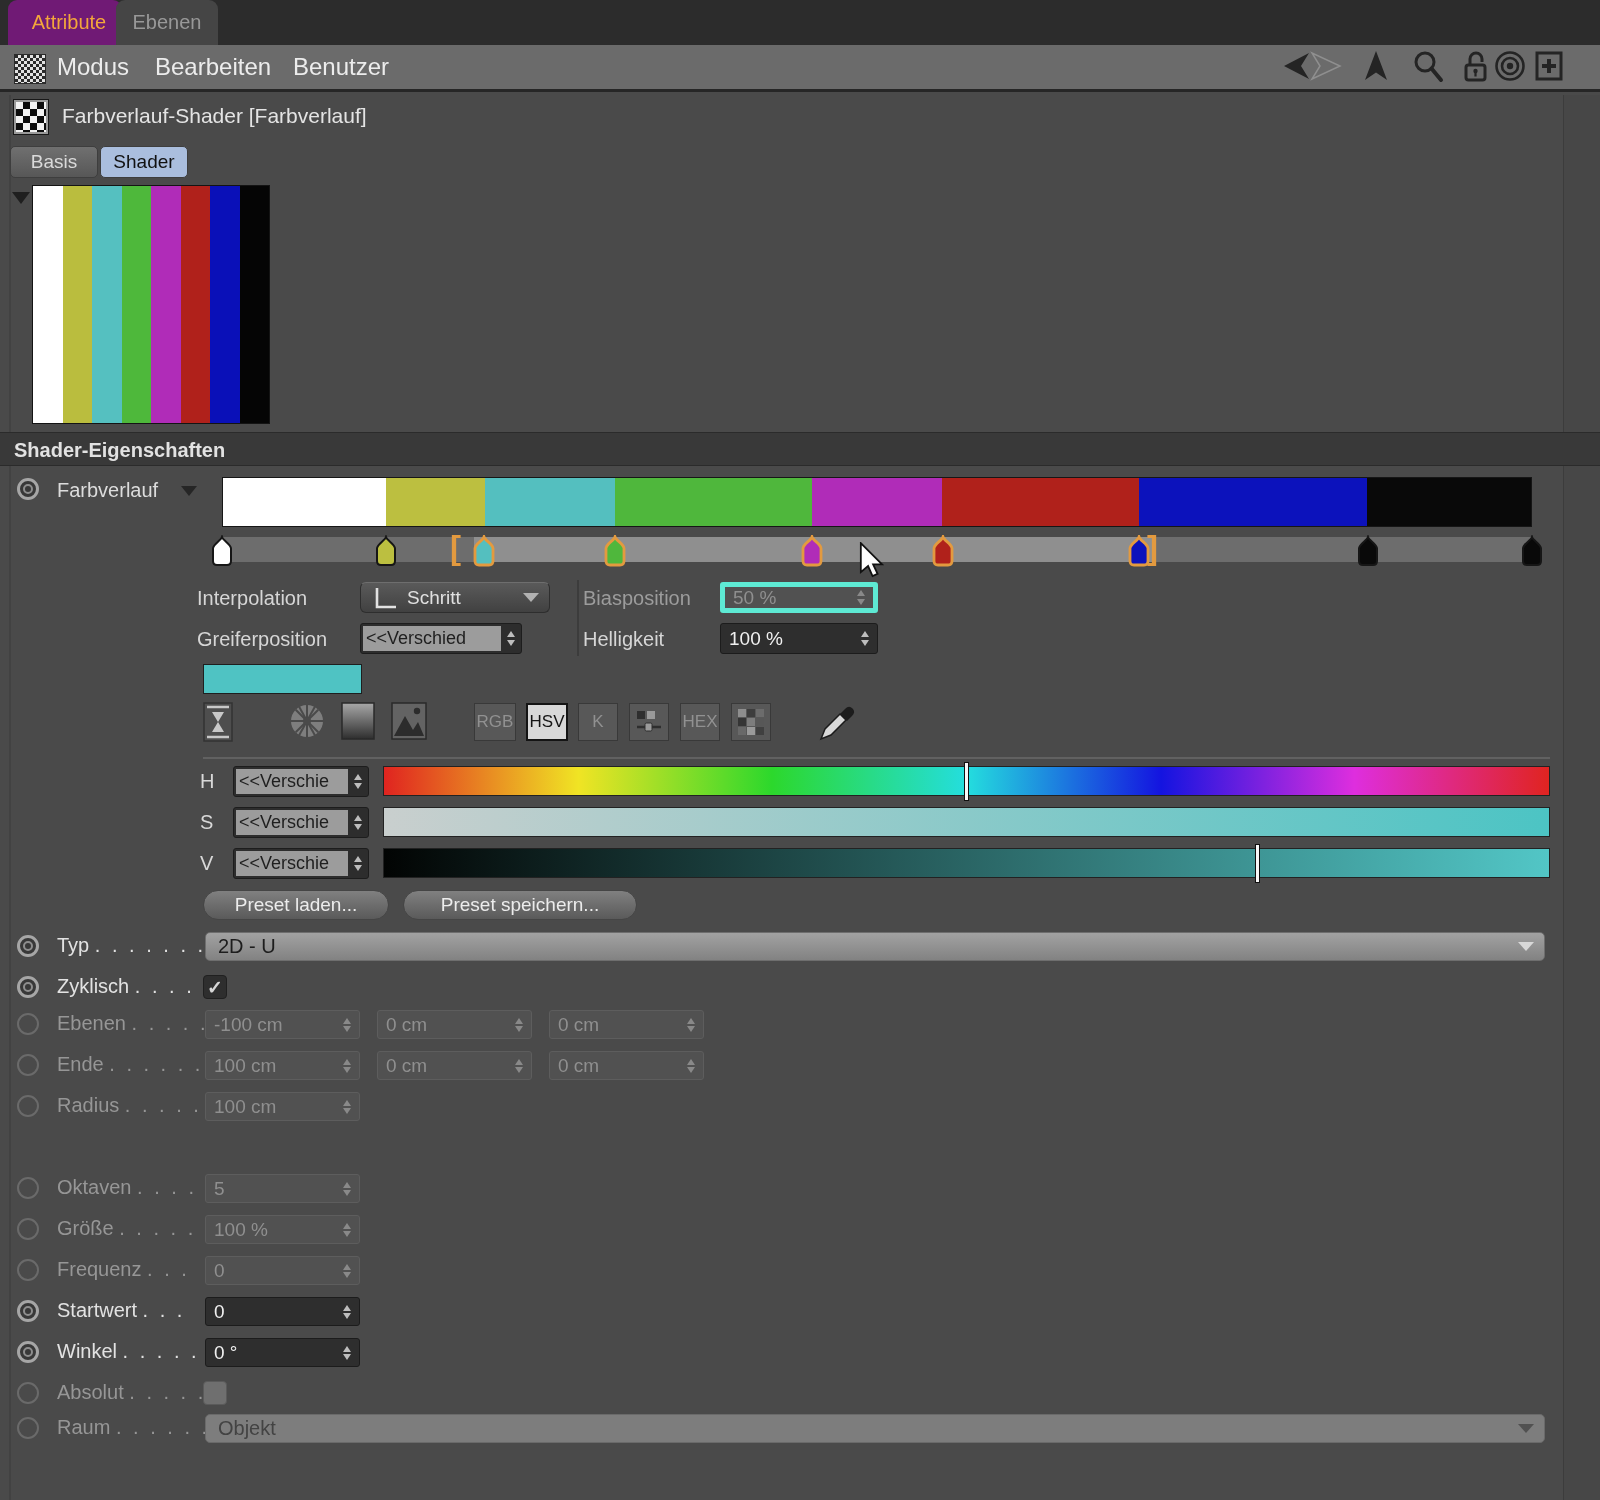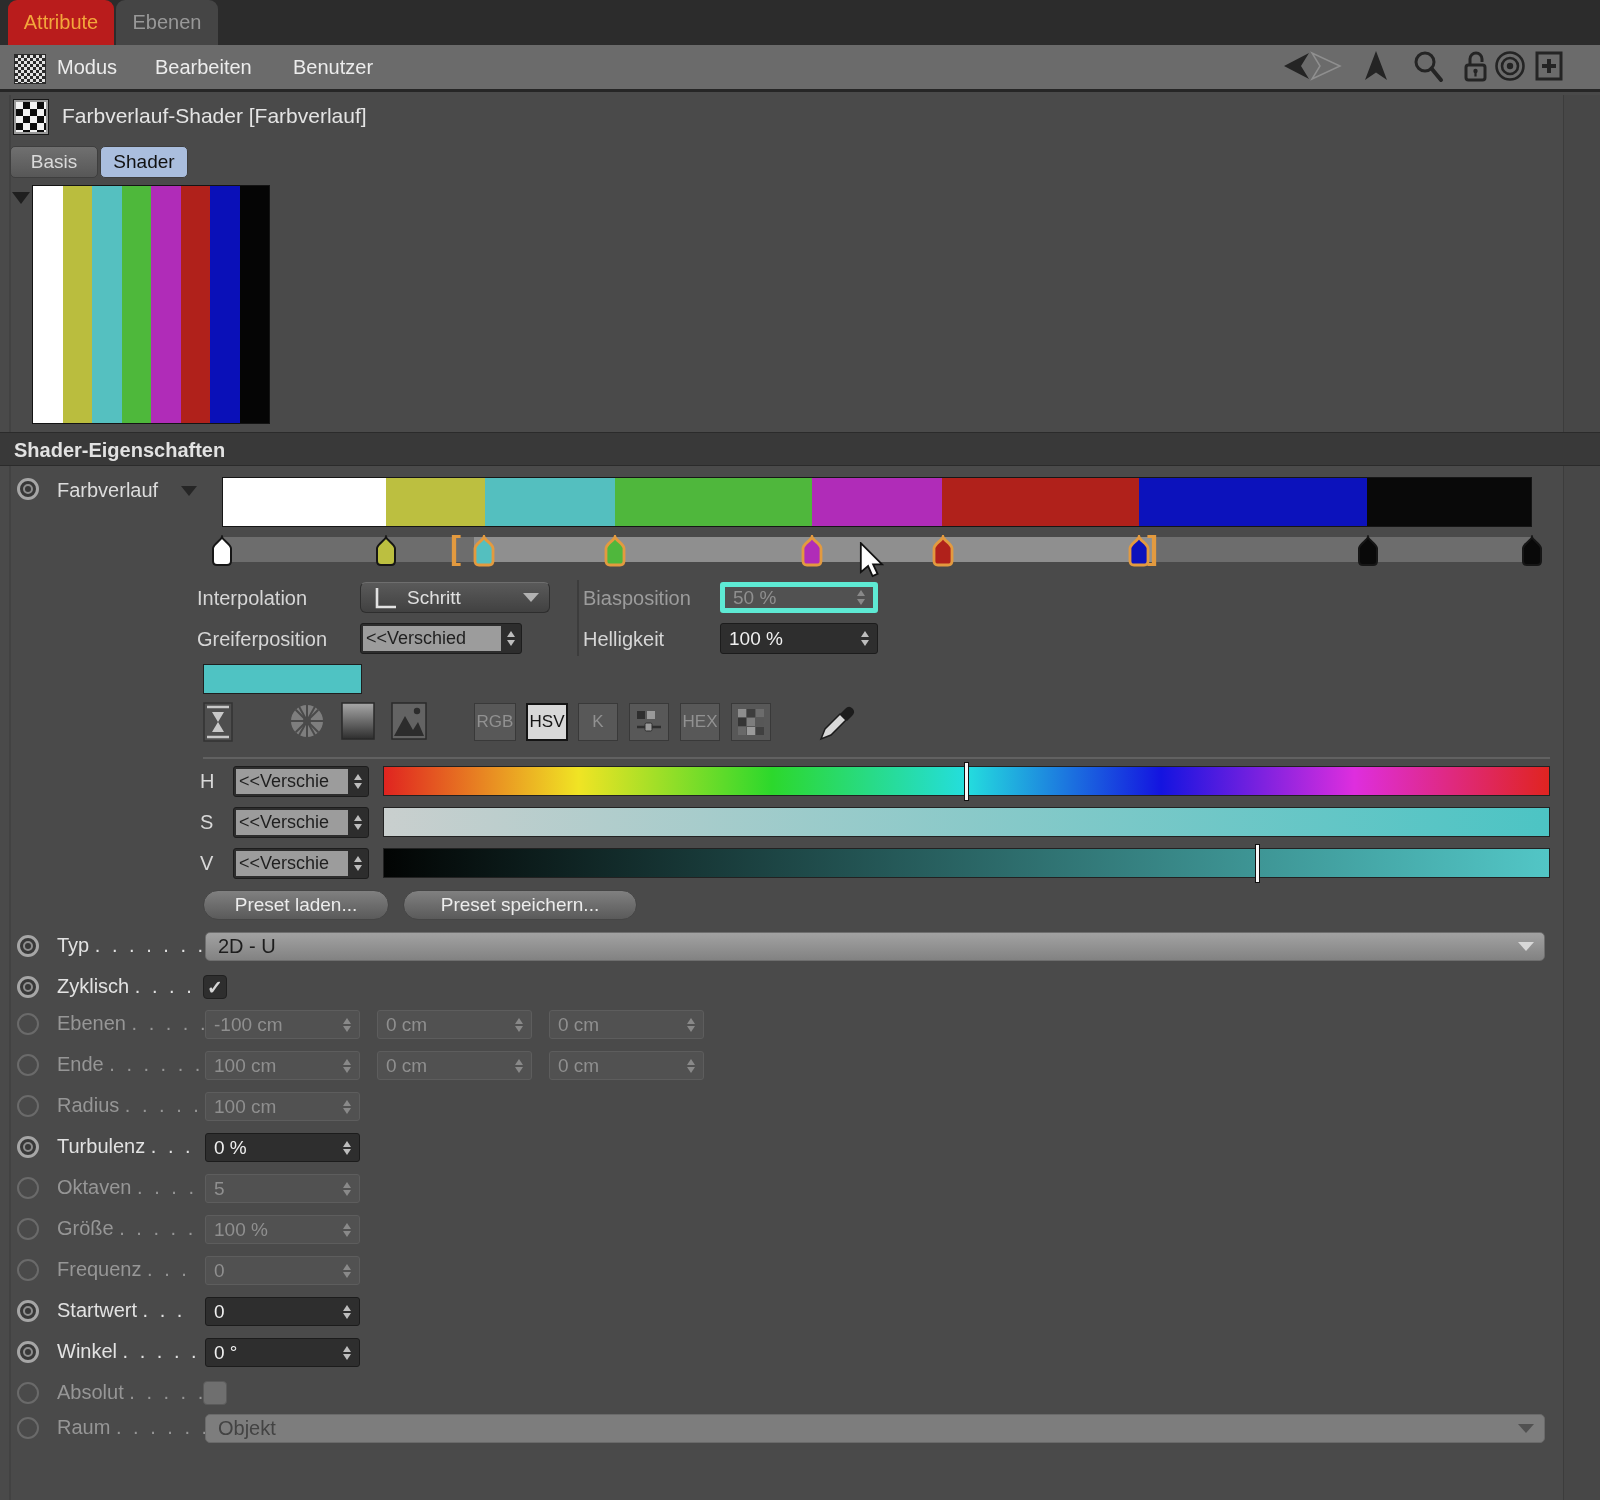--- a/index.html
+++ b/index.html
@@ -7,30 +7,30 @@
     width:1600px;height:1500px;background:#4a4a4a;
     font-family:"Liberation Sans",sans-serif;overflow:hidden;position:relative;
     -webkit-font-smoothing:antialiased;
   }
   #app{position:absolute;inset:0;}
 
   
   .tabstrip{position:absolute;left:0;top:0;width:1600px;height:45px;background:#2c2c2c;}
   .wtab{position:absolute;top:0;height:45px;display:flex;align-items:center;justify-content:center;
         font-size:20px;border-radius:9px 9px 0 0;}
-  .wtab.active{left:8px;width:106px;background:#b91c1c;color:#f3a63b;}
+  .wtab.active{left:8px;width:106px;background:#701a75;color:#f3a63b;padding-left:8px;}
   .wtab.inactive{left:116px;width:102px;background:#454545;color:#989898;}
 
   
   .menubar{position:absolute;left:0;top:45px;width:1600px;height:47px;background:#6b6b6b;
            border-bottom:3px solid #262626;box-sizing:border-box;}
   .hatch{position:absolute;left:14px;top:54px;width:30px;height:28px;
          background:repeating-conic-gradient(#e2e2e2 0% 25%,#2b2b2b 0% 50%) 0 0/6px 6px;
          border:1px solid #2b2b2b;}
-  .menu-item{position:absolute;top:45px;height:44px;line-height:44px;color:#ececec;font-size:20px;}
+  .menu-item{position:absolute;top:45px;height:44px;line-height:44px;color:#ececec;font-size:24px;}
   .ticon{position:absolute;top:50px;}
 
   
   .checker-icon{position:absolute;left:14px;top:100px;width:34px;height:34px;
     background:repeating-conic-gradient(#0c0c0c 0% 25%,#f2f2f2 0% 50%) 0 0/14px 14px;
     border:2px solid #9a9a9a;outline:1px solid #181818;box-sizing:border-box;}
   .page-title{position:absolute;left:62px;top:104px;font-size:21px;color:#e4e4e4;}
 
   
   .subtab{position:absolute;top:146px;width:88px;height:32px;display:flex;align-items:center;
@@ -455,31 +455,20 @@
     <span class="plabel dis"><span>Radius</span> <span class="leader">. . . . . .</span></span>
     <div class="pfield dim" style="left:205px">
         <span>100 cm</span>
         <span class="stepper">
           <i class="up"></i>
           <i class="dn"></i>
         </span>
       </div>
   </div>
 
-  <div class="prop-row" style="top:1133px">
-    <span class="radio on"></span>
-    <span class="plabel en"><span>Turbulenz</span> <span class="leader">. . .</span></span>
-    <div class="pfield lit" style="left:205px">
-        <span>0 %</span>
-        <span class="stepper">
-          <i class="up"></i>
-          <i class="dn"></i>
-        </span>
-      </div>
-  </div>
 
   <div class="prop-row" style="top:1174px">
     <span class="radio off"></span>
     <span class="plabel dis"><span>Oktaven</span> <span class="leader">. . . .</span></span>
     <div class="pfield dim" style="left:205px">
         <span>5</span>
         <span class="stepper">
           <i class="up"></i>
           <i class="dn"></i>
         </span>

